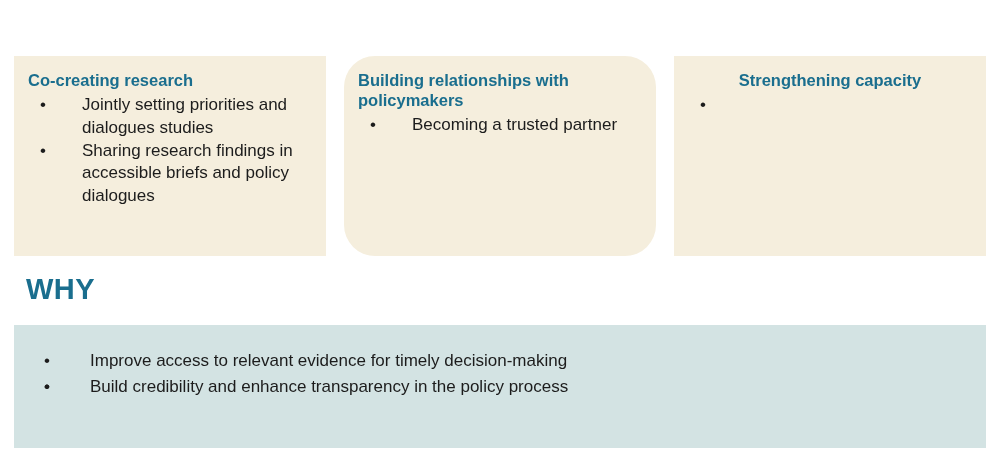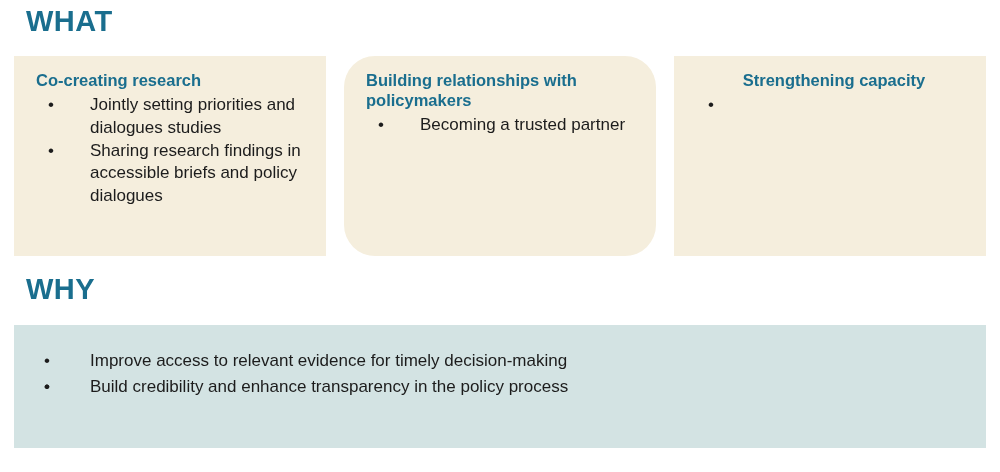--- a/index.html
+++ b/index.html
@@ -49,21 +49,21 @@
     left: 14px;
     top: 56px;
     width: 972px;
     height: 200px;
     display: flex;
     gap: 18px;
   }
   .card {
     background: #f5eedd;
     box-sizing: border-box;
-    padding: 14px 14px 10px 22px;
+    padding: 14px 14px 10px 14px;
     position: relative;
   }
   .card-1 { width: 312px; }
   .card-2 { width: 312px; border-radius: 31px; }
   .card-3 { width: 312px; text-align: center; }
 
   .card-title {
     color: #1a6e8e;
     font-weight: bold;
     font-size: 16.5px;
@@ -126,21 +126,20 @@
     font-size: 17px;
     line-height: 1.5;
     color: #1c1c1c;
   }
 </style>
 </head>
 <body>
 
 <div class="slide">
 
-  <div class="section-heading" id="heading-what">WHAT</div>
 
   <div class="card-row">
 
     <div class="card card-1">
       <div class="card-title">Co-creating research</div>
       <ul class="bullet-list">
         <li class="bullet-item">
           <span class="bullet-dot">•</span>
           <span>Jointly setting priorities and dialogues studies</span>
         </li>

